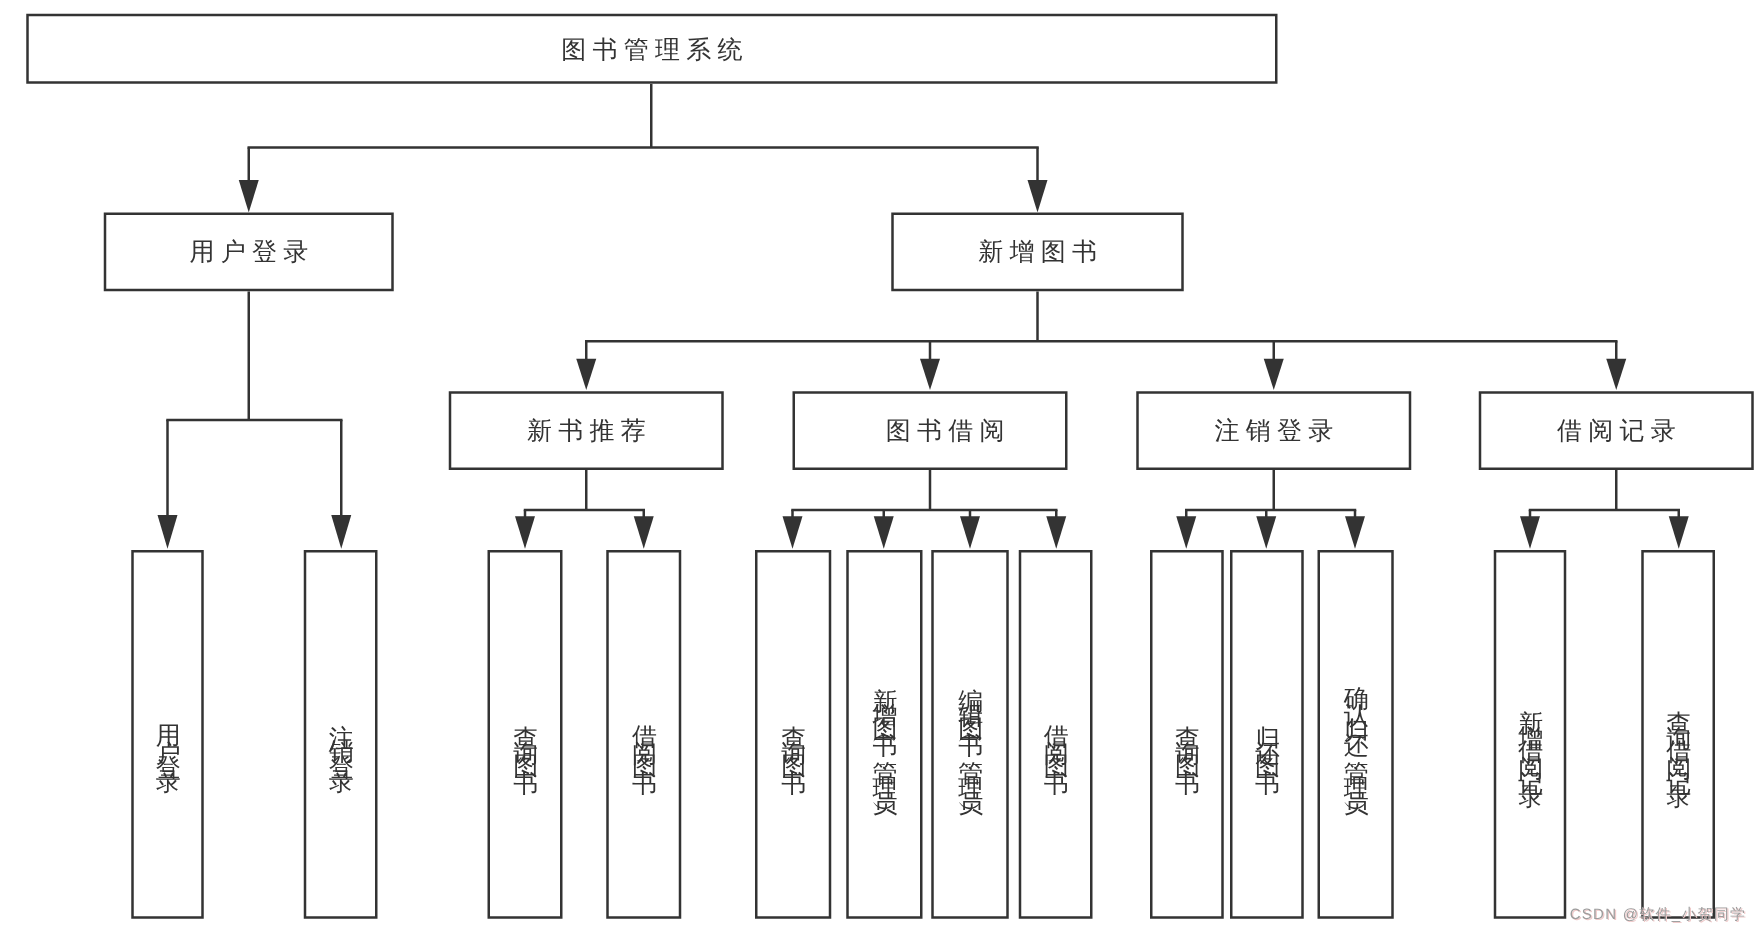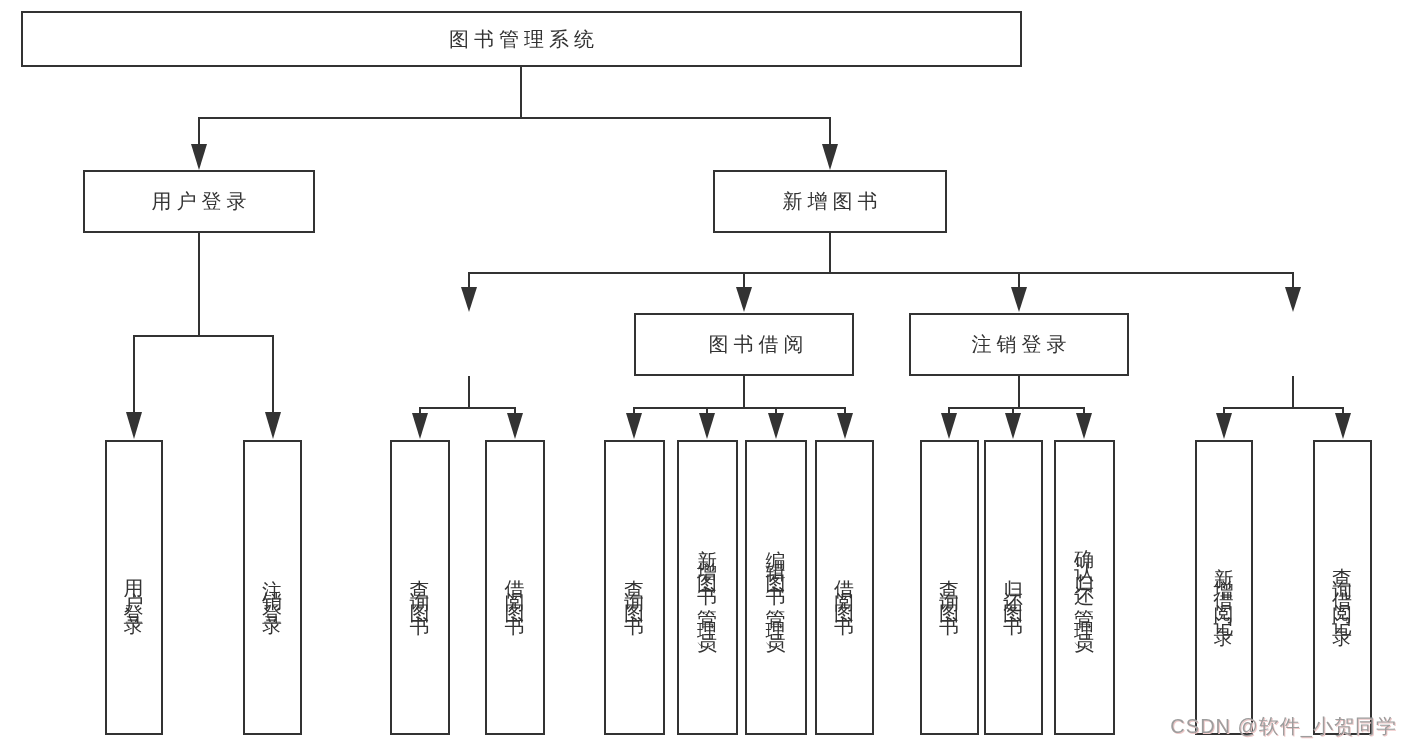--- a/index.html
+++ b/index.html
@@ -15,21 +15,21 @@
     display:flex;align-items:center;justify-content:center;
     font-size:20px;letter-spacing:5px;text-indent:5px;white-space:nowrap;
   }
   .leaf{
     writing-mode:vertical-lr;text-orientation:mixed;
     letter-spacing:12px;text-indent:0;white-space:normal;
     top:440px;height:295px;font-size:20px;line-height:1;
   }
   .wm{
     position:absolute;right:8px;bottom:7px;z-index:5;
-    font-size:20px;letter-spacing:1px;color:#9d9d9d;
+    font-size:12px;letter-spacing:1px;color:#9d9d9d;
     text-shadow:1px 1px 0 #efc9c9;white-space:nowrap;
   }
 </style>
 </head>
 <body>
 
 <div id="canvas">
 
   <svg id="wires" viewBox="0 0 1405 747" xmlns="http://www.w3.org/2000/svg">
 
@@ -105,22 +105,24 @@
       <line x1="1343" y1="408" x2="1343" y2="416"></line>
       <polygon points="1335,413 1351,413 1343,439"></polygon>
     </g>
   </svg>
 
   <div class="node" style="left:21px;top:11px;width:1001px;height:56px;">图书管理系统</div>
 
   <div class="node" style="left:83px;top:170px;width:232px;height:63px;">用户登录</div>
   <div class="node" style="left:713px;top:170px;width:234px;height:63px;">新增图书</div>
 
+  <div class="node" style="left:359px;top:313px;width:220px;height:63px;">新书推荐</div>
   <div class="node" style="left:634px;top:313px;width:220px;height:63px;padding-left:24px;">图书借阅</div>
   <div class="node" style="left:909px;top:313px;width:220px;height:63px;">注销登录</div>
+  <div class="node" style="left:1183px;top:313px;width:220px;height:63px;">借阅记录</div>
 
   <div class="node leaf" style="left:105px;width:58px;">用户登录</div>
   <div class="node leaf" style="left:243px;width:59px;">注销登录</div>
 
   <div class="node leaf" style="left:390px;width:60px;">查询图书</div>
   <div class="node leaf" style="left:485px;width:60px;">借阅图书</div>
 
   <div class="node leaf" style="left:604px;width:61px;">查询图书</div>
   <div class="node leaf" style="left:677px;width:61px;">新增图书（管理员）</div>
   <div class="node leaf" style="left:745px;width:62px;">编辑图书（管理员）</div>

